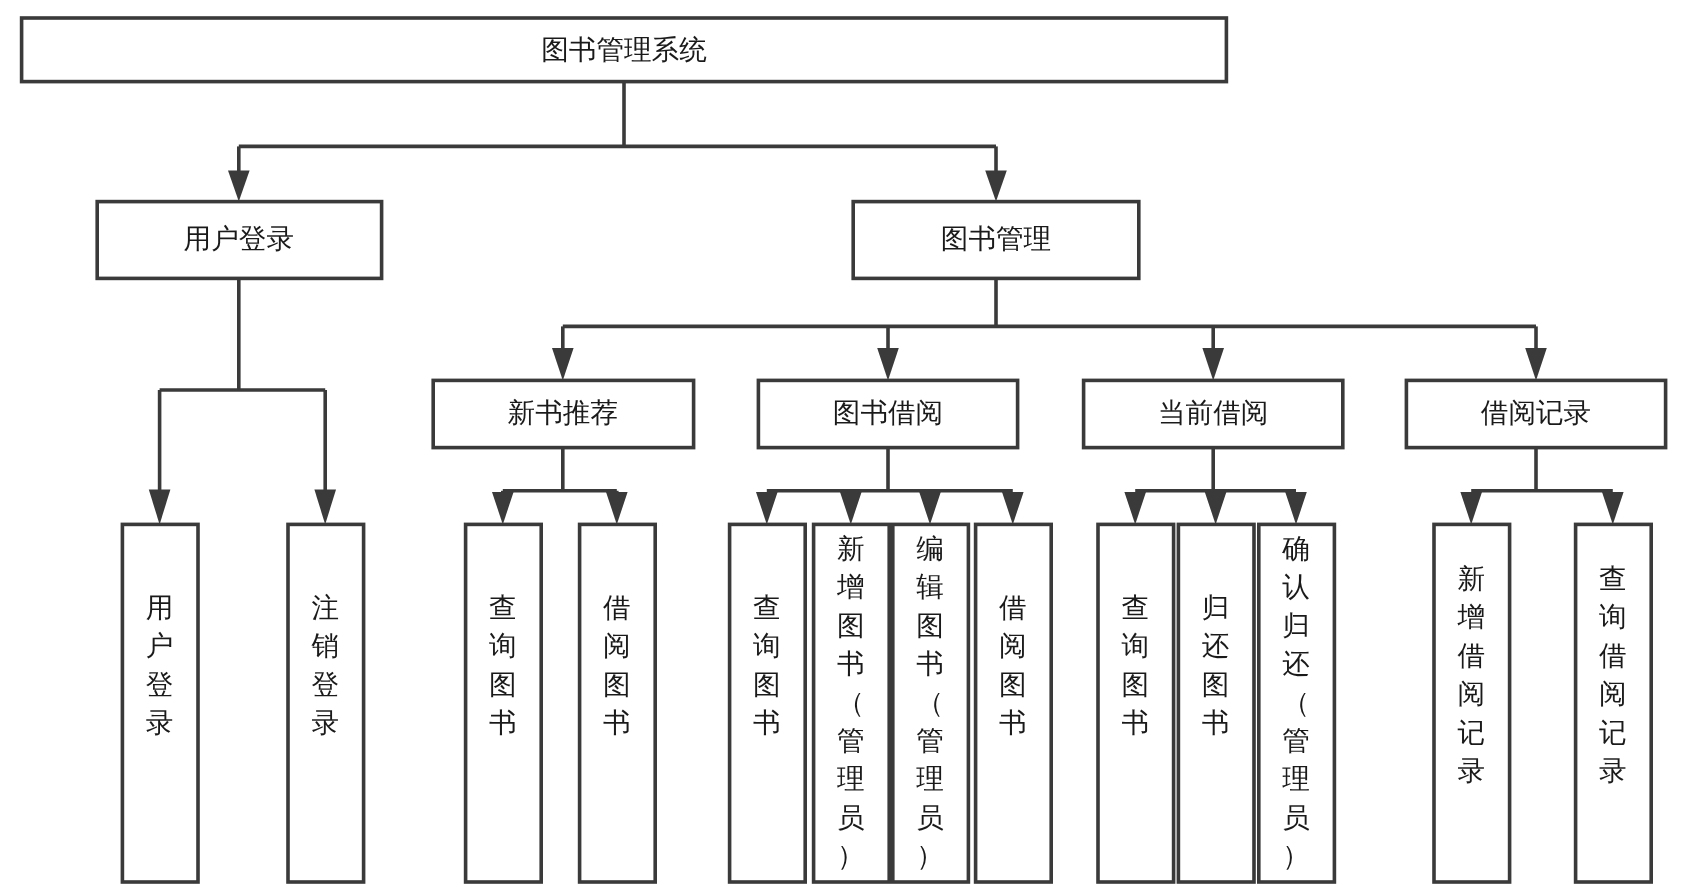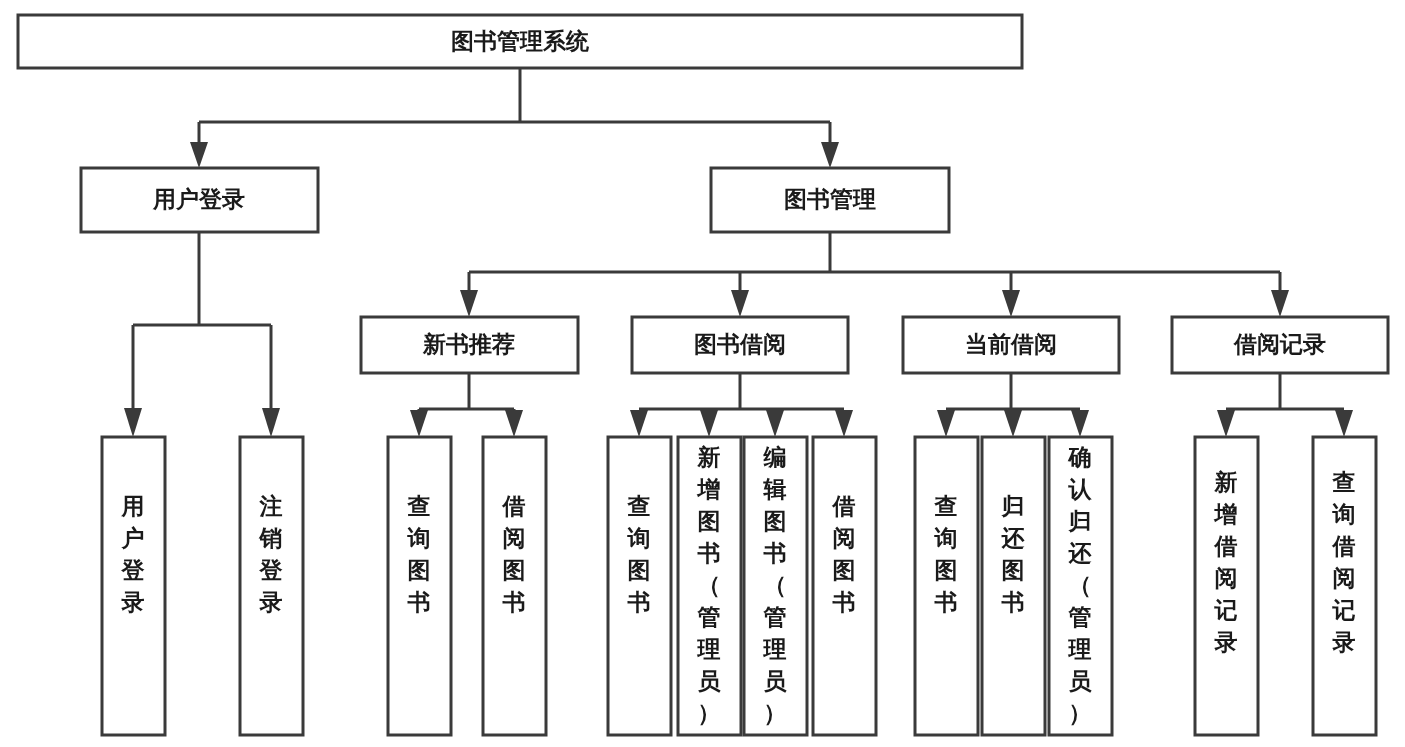--- a/index.html
+++ b/index.html
@@ -11,21 +11,20 @@
     width: 1405px;
     height: 747px;
     font-family: "Liberation Sans", "DejaVu Sans", sans-serif;
     overflow: hidden;
     position: relative;
   }
   #diagram-root {
     position: relative;
     width: 1405px;
     height: 608px;
-    font-weight: bold;
   }
   svg#tree-svg {
     position: absolute;
     top: 0;
     left: 0;
     width: 1405px;
     height: 747px;
   }
   .node-box {
     fill: #ffffff;

